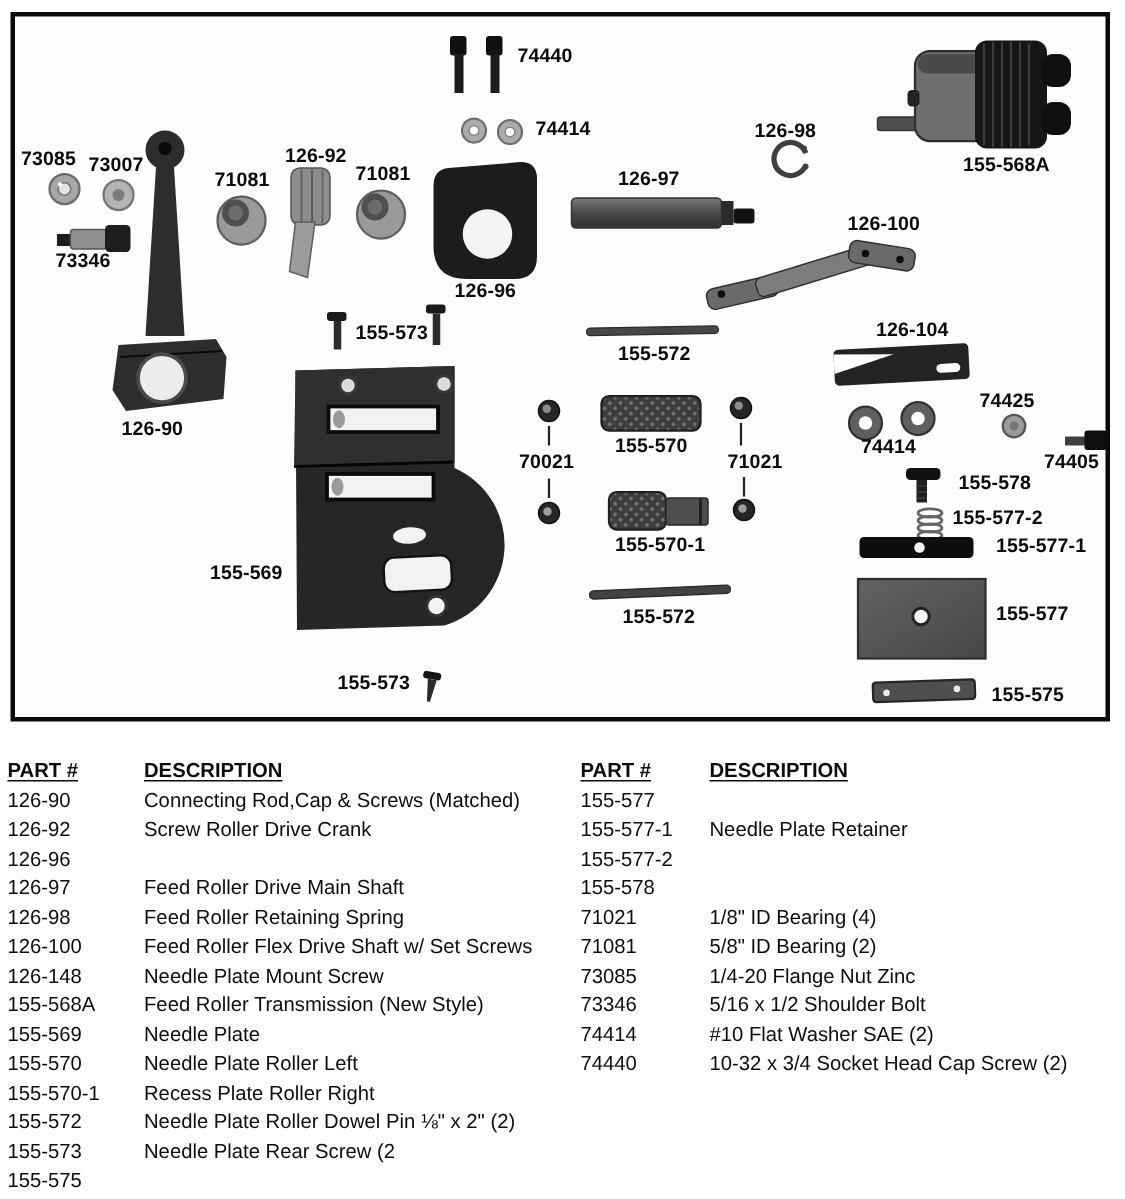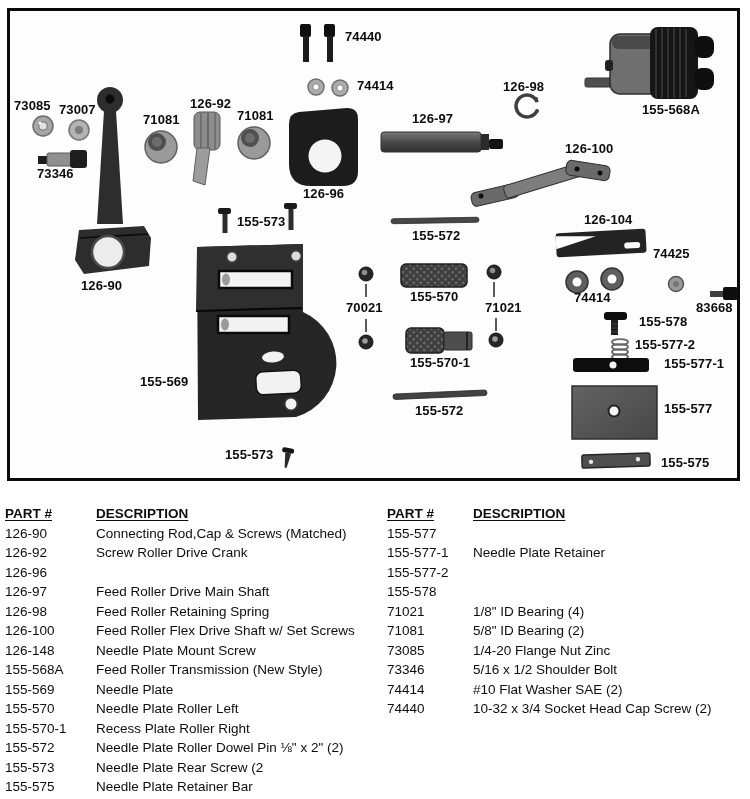--- a/index.html
+++ b/index.html
@@ -277,22 +277,22 @@
   <div class="plabel" style="left:642px;top:103px">155-568A</div>
   <div class="plabel" style="left:565px;top:142px">126-100</div>
   <div class="plabel" style="left:412px;top:229px">155-572</div>
   <div class="plabel" style="left:584px;top:213px">126-104</div>
   <div class="plabel" style="left:140px;top:375px">155-569</div>
   <div class="plabel" style="left:346px;top:301px">70021</div>
   <div class="plabel" style="left:410px;top:290px">155-570</div>
   <div class="plabel" style="left:485px;top:301px">71021</div>
   <div class="plabel" style="left:410px;top:356px">155-570-1</div>
   <div class="plabel" style="left:574px;top:291px">74414</div>
-  <div class="plabel" style="left:653px;top:247px">74425</div>
-  <div class="plabel" style="left:696px;top:301px">83668</div>
+  <div class="plabel" style="left:653px;top:260px">74425</div>
+  <div class="plabel" style="left:696px;top:301px">74405</div>
   <div class="plabel" style="left:639px;top:315px">155-578</div>
   <div class="plabel" style="left:635px;top:338px">155-577-2</div>
   <div class="plabel" style="left:664px;top:357px">155-577-1</div>
   <div class="plabel" style="left:664px;top:402px">155-577</div>
   <div class="plabel" style="left:415px;top:404px">155-572</div>
   <div class="plabel" style="left:225px;top:448px">155-573</div>
   <div class="plabel" style="left:661px;top:456px">155-575</div>
 
   <div class="parts-table">
     <div class="pcol pcol-left">
@@ -347,21 +347,20 @@
           <div class="trow">
             <span class="part">155-572</span>
             <span class="desc">Needle Plate Roller Dowel Pin ⅛" x 2" (2)</span>
           </div>
           <div class="trow">
             <span class="part">155-573</span>
             <span class="desc">Needle Plate Rear Screw (2</span>
           </div>
           <div class="trow">
             <span class="part">155-575</span>
-            <span class="desc">Needle Plate Retainer Bar</span>
           </div>
         </div>
     </div>
     <div class="pcol pcol-right">
       <div class="trow thead">
         <span class="part">PART #</span>
         <span class="desc">DESCRIPTION</span>
       </div>
       <div>
           <div class="trow">

